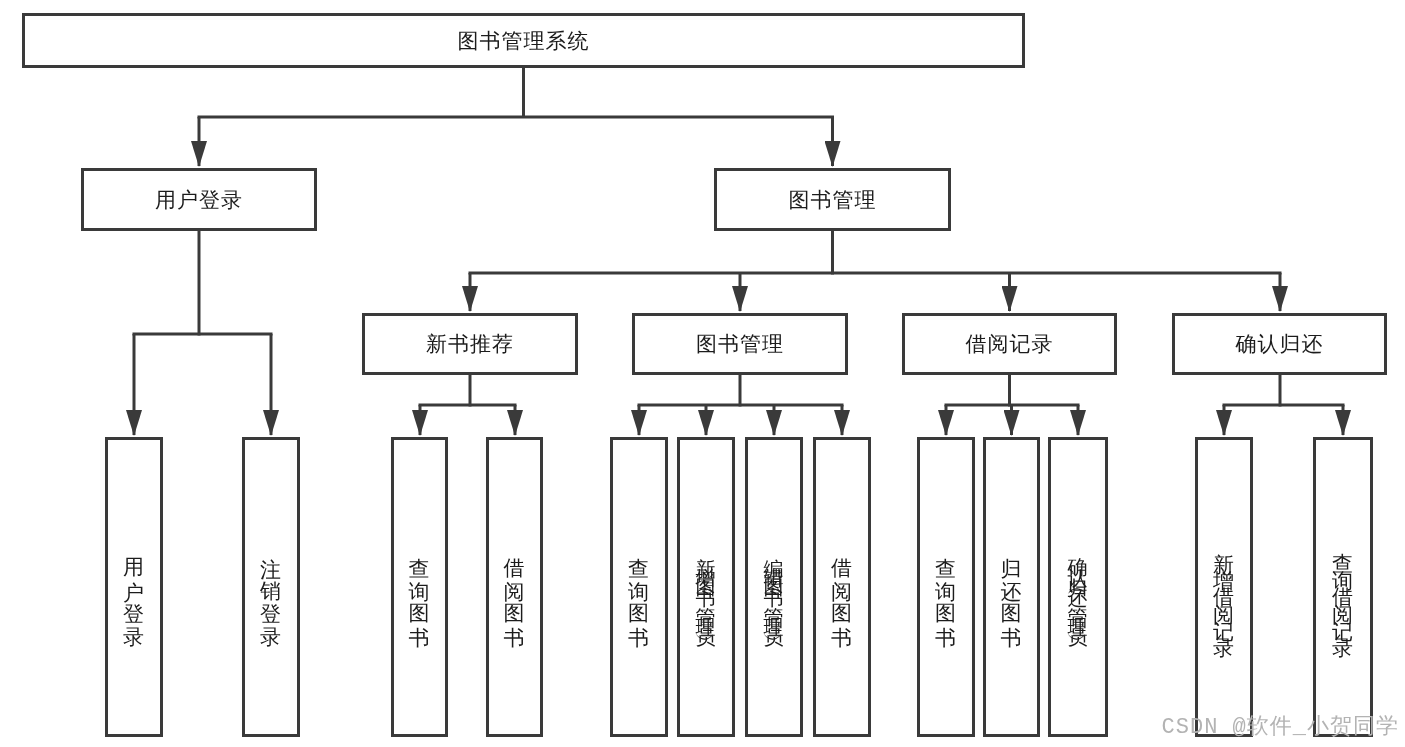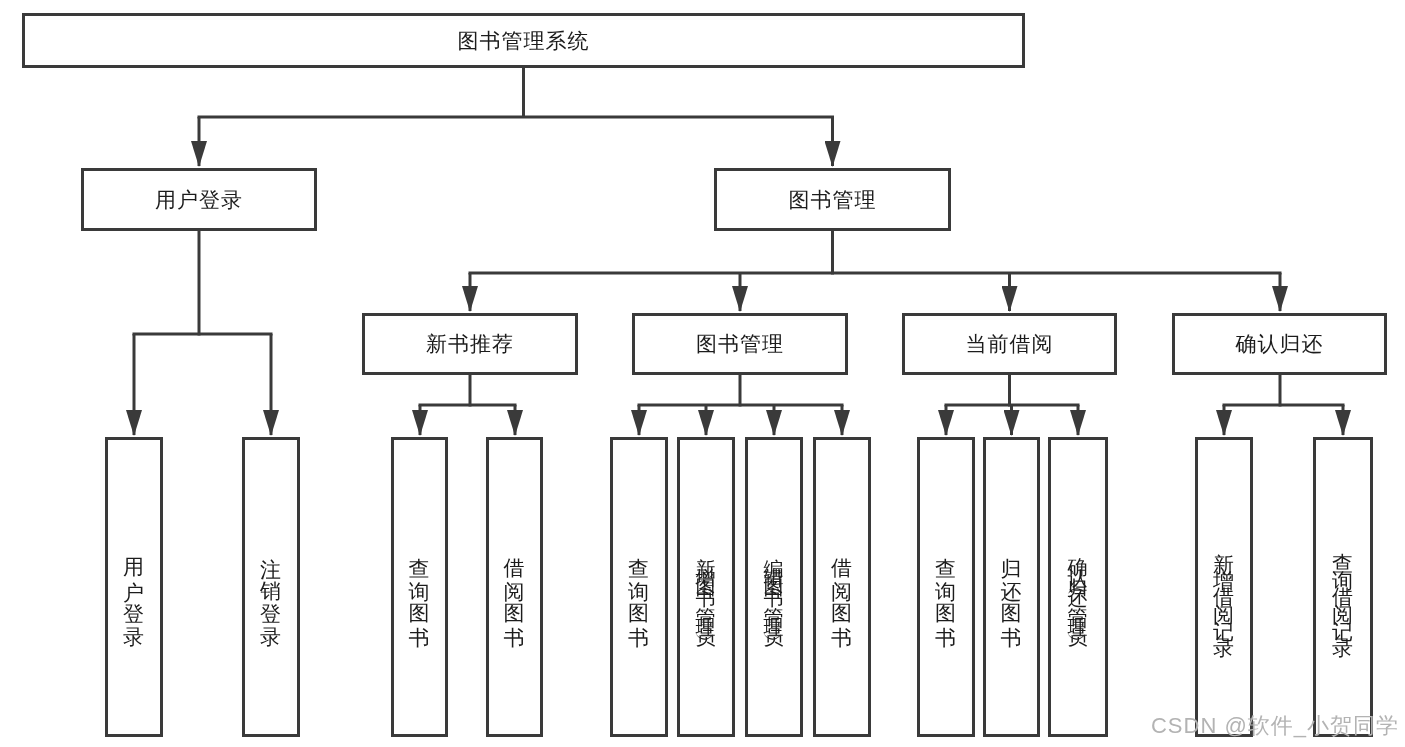--- a/index.html
+++ b/index.html
@@ -40,20 +40,21 @@
   .node.v6{letter-spacing:17px;}
   .node.v8{letter-spacing:10px;font-size:20px;}
   .watermark{
     position:absolute;
     right:6px;top:711px;
     z-index:2;
     font-size:22px;
     color:var(--watermark-color);
     letter-spacing:1px;
     white-space:nowrap;
+    font-family:Liberation Mono, monospace;
   }
 </style>
 </head>
 <body>
 
 <div class="stage">
 
   <svg class="wires" width="1405" height="747" viewBox="0 0 1405 747">
     <defs>
       <marker id="arrow" markerUnits="userSpaceOnUse" markerWidth="26" markerHeight="16" viewBox="0 0 26 16" refX="25" refY="8" orient="auto">
@@ -102,21 +103,21 @@
     <path d="M1343 405 V435" marker-end="url(#arrow)"></path>
   </svg>
 
   <div class="node" style="left:22px;top:13px;width:1003px;height:55px">图书管理系统</div>
 
   <div class="node" style="left:81px;top:168px;width:236px;height:63px">用户登录</div>
   <div class="node" style="left:714px;top:168px;width:237px;height:63px">图书管理</div>
 
   <div class="node" style="left:362px;top:313px;width:216px;height:62px">新书推荐</div>
   <div class="node" style="left:632px;top:313px;width:216px;height:62px">图书管理</div>
-  <div class="node" style="left:902px;top:313px;width:215px;height:62px">当前借阅</div>
+  <div class="node" style="left:902px;top:313px;width:215px;height:62px">借阅记录</div>
   <div class="node" style="left:1172px;top:313px;width:215px;height:62px">确认归还</div>
 
   <div class="node v v4" style="left:105px;top:437px;width:58px;height:300px">用户登录</div>
   <div class="node v v4" style="left:242px;top:437px;width:58px;height:300px">注销登录</div>
 
   <div class="node v v4" style="left:391px;top:437px;width:57px;height:300px">查询图书</div>
   <div class="node v v4" style="left:486px;top:437px;width:57px;height:300px">借阅图书</div>
 
   <div class="node v v4" style="left:610px;top:437px;width:58px;height:300px">查询图书</div>
   <div class="node v v8" style="left:677px;top:437px;width:58px;height:300px">新增图书（管理员）</div>

